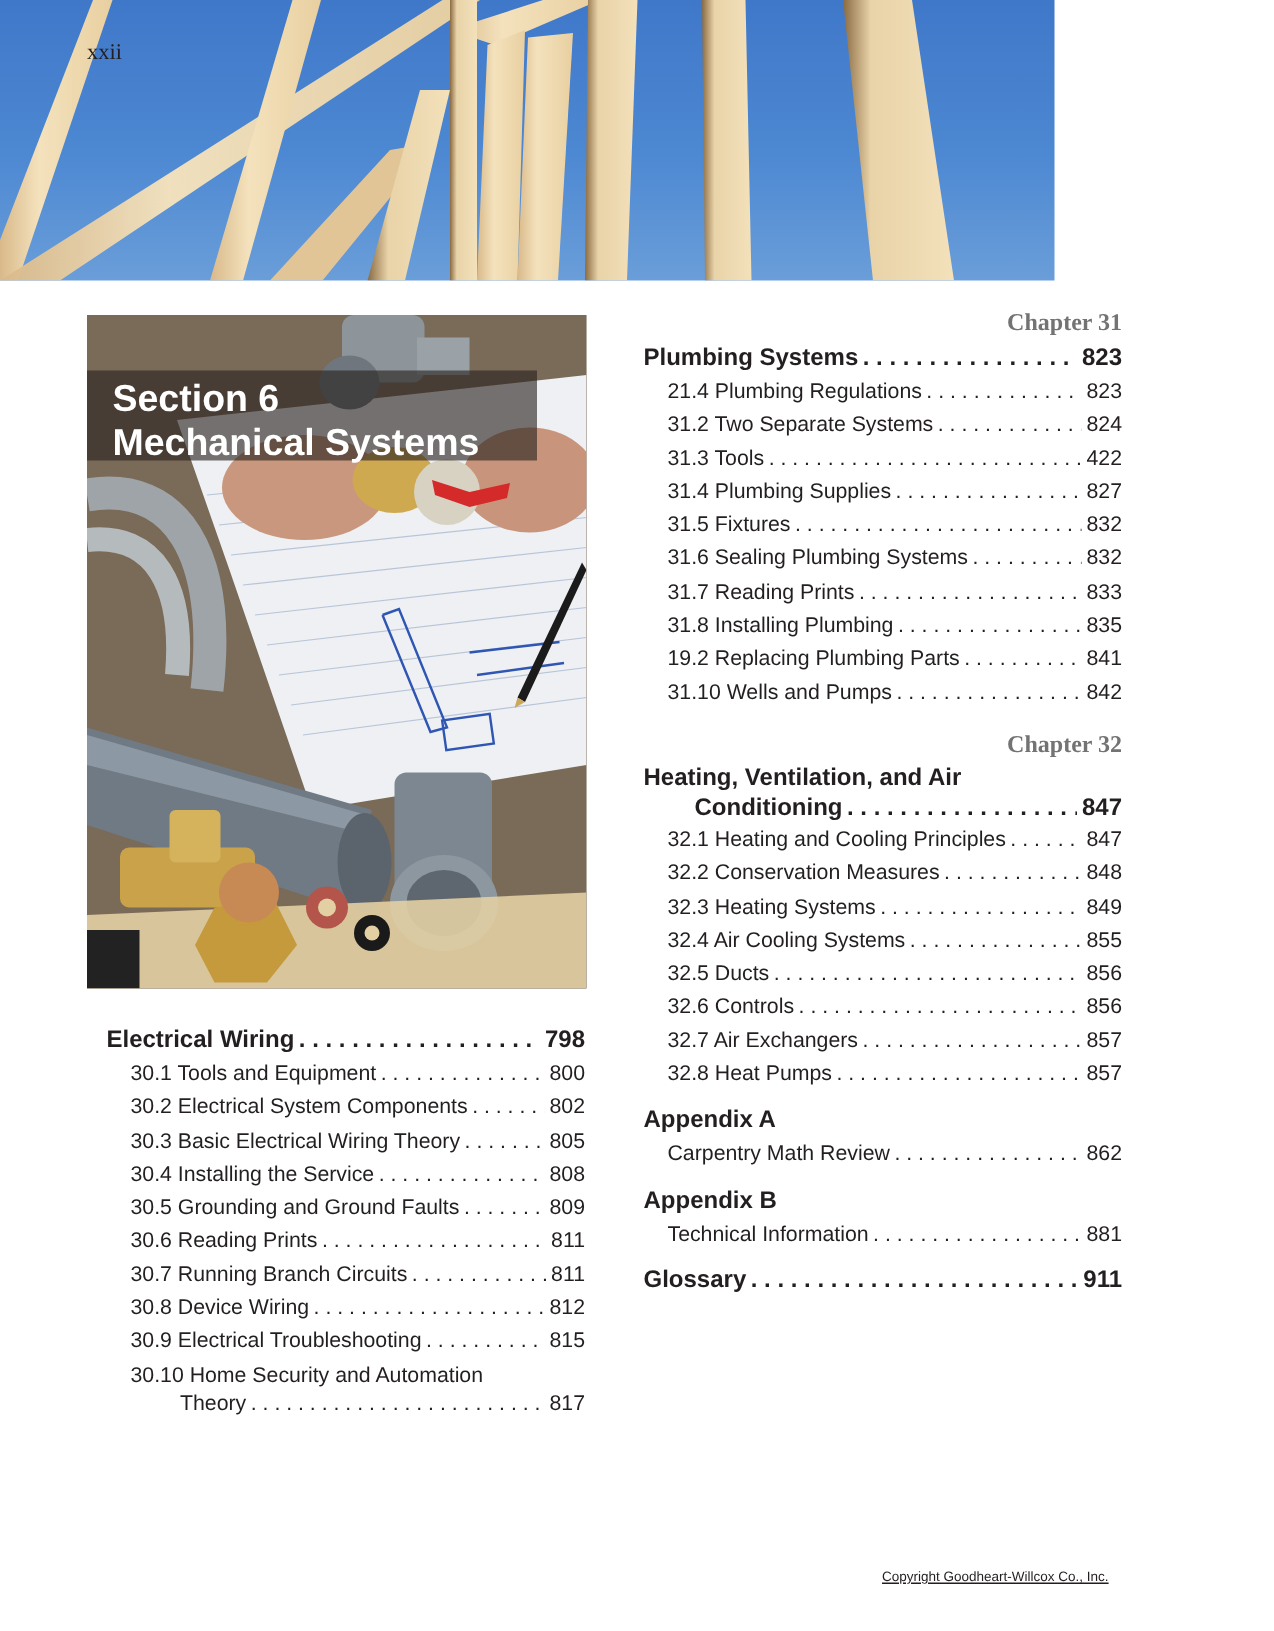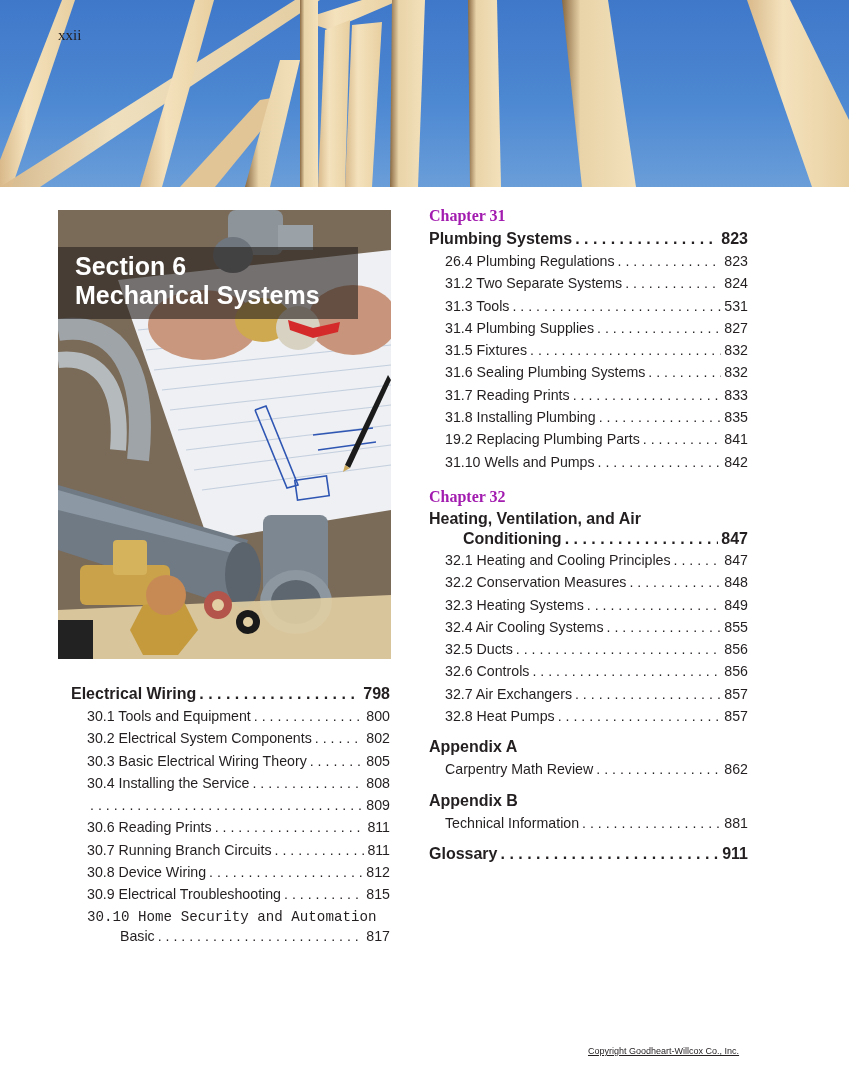--- a/index.html
+++ b/index.html
@@ -1,51 +1,51 @@
 <!DOCTYPE html>
 <html><head>
 <meta charset="utf-8">
 <style>
   * { box-sizing: border-box; margin: 0; padding: 0; }
   html, body { width: 849px; height: 1087px; background: #ffffff; overflow: hidden; }
   body { position: relative; font-family: "Liberation Sans", sans-serif; color: #231f20; }
 
   
   .banner {
-    position: absolute; left: 0; top: 0; width: 849px; height: 187px;
+    position: absolute; left: 0; top: 0; width: 703px; height: 187px;
     background: linear-gradient(180deg, #3f78c9 0%, #4d88d2 55%, #6a9ed9 100%);
     overflow: hidden;
   }
   .banner svg { position: absolute; left: 0; top: 0; }
   .folio {
     position: absolute; left: 58px; top: 27px;
     font-family: "Liberation Serif", serif; font-size: 15px; color: #231f20;
   }
 
   
   .photo {
     position: absolute; left: 58px; top: 210px; width: 333px; height: 449px;
     overflow: hidden; background: #7d6e5c;
   }
   .photo svg { position: absolute; left: 0; top: 0; }
   .section-title {
-    position: absolute; left: 0; top: 37px; width: 300px; height: 72px;
+    position: absolute; left: 0; top: 37px; width: 300px; height: 60px;
     background: rgba(40, 34, 30, 0.62);
     padding: 5px 0 0 17px;
     color: #ffffff; font-weight: bold; font-size: 25px; line-height: 29px;
   }
 
   
   .col { position: absolute; }
   .col-left  { left: 71px;  top: 683px; width: 319px; }
   .col-right { left: 429px; top: 206px; width: 319px; }
 
   .chapter-label {
     font-family: "Liberation Serif", serif; font-weight: bold;
-    color: #a21caf; font-size: 16px; line-height: 20px; margin-bottom: 2px;
+    color: #737373; font-size: 16px; line-height: 20px; margin-bottom: 2px; text-align: right;
   }
   .row {
     display: flex; align-items: baseline; white-space: nowrap; overflow: hidden;
   }
   .row .t { flex: 0 0 auto; }
   .row .dots {
     flex: 1 1 auto; overflow: hidden; margin: 0 3px;
     letter-spacing: 3.2px; color: #231f20;
   }
   .row .dots::before {
@@ -55,21 +55,21 @@
   .row .p { flex: 0 0 auto; }
 
   .chap-row { font-weight: bold; font-size: 16px; line-height: 22px; }
   .sub-row  { font-size: 14.2px; line-height: 22.3px; padding-left: 16px; }
 
   .chap-multi { font-weight: bold; font-size: 16px; line-height: 20px; }
   .chap-multi .first { display: block; }
   .chap-multi .row { padding-left: 34px; line-height: 20px; text-align: right; }
 
   .sub-multi { font-size: 14.2px; line-height: 19px; padding-left: 16px; margin-top: 2px; }
-  .sub-multi .first { display: block; font-family: Liberation Mono, monospace; }
+  .sub-multi .first { display: block; }
   .sub-multi .row { padding-left: 33px; }
 
   .appendix-label { font-weight: bold; font-size: 16px; line-height: 22px; margin-top: 9px; }
   .gap-chapter { margin-top: 14px; }
   .big-row { font-weight: bold; font-size: 16px; line-height: 22px; margin-top: 9px; }
 
   .copyright {
     position: absolute; left: 588px; top: 1046px;
     font-size: 9px; color: #231f20; text-decoration: underline;
   }
@@ -203,20 +203,21 @@
     <span class="t">30.3 Basic Electrical Wiring Theory</span>
     <span class="dots"></span>
     <span class="p">805</span>
   </div>
   <div class="row sub-row">
     <span class="t">30.4 Installing the Service</span>
     <span class="dots"></span>
     <span class="p">808</span>
   </div>
   <div class="row sub-row">
+    <span class="t">30.5 Grounding and Ground Faults</span>
     <span class="dots"></span>
     <span class="p">809</span>
   </div>
   <div class="row sub-row">
     <span class="t">30.6 Reading Prints</span>
     <span class="dots"></span>
     <span class="p">811</span>
   </div>
   <div class="row sub-row">
     <span class="t">30.7 Running Branch Circuits</span>
@@ -229,48 +230,48 @@
     <span class="p">812</span>
   </div>
   <div class="row sub-row">
     <span class="t">30.9 Electrical Troubleshooting</span>
     <span class="dots"></span>
     <span class="p">815</span>
   </div>
   <div class="sub-multi">
     <span class="first">30.10 Home Security and Automation</span>
     <div class="row">
-      <span class="t">Basic</span>
+      <span class="t">Theory</span>
       <span class="dots"></span>
       <span class="p">817</span>
     </div>
   </div>
 </div>
 
 <div class="col col-right">
   <div class="chapter-label">Chapter 31</div>
   <div class="row chap-row">
     <span class="t">Plumbing Systems</span>
     <span class="dots"></span>
     <span class="p">823</span>
   </div>
   <div class="row sub-row">
-    <span class="t">26.4 Plumbing Regulations</span>
+    <span class="t">21.4 Plumbing Regulations</span>
     <span class="dots"></span>
     <span class="p">823</span>
   </div>
   <div class="row sub-row">
     <span class="t">31.2 Two Separate Systems</span>
     <span class="dots"></span>
     <span class="p">824</span>
   </div>
   <div class="row sub-row">
     <span class="t">31.3 Tools</span>
     <span class="dots"></span>
-    <span class="p">531</span>
+    <span class="p">422</span>
   </div>
   <div class="row sub-row">
     <span class="t">31.4 Plumbing Supplies</span>
     <span class="dots"></span>
     <span class="p">827</span>
   </div>
   <div class="row sub-row">
     <span class="t">31.5 Fixtures</span>
     <span class="dots"></span>
     <span class="p">832</span>

